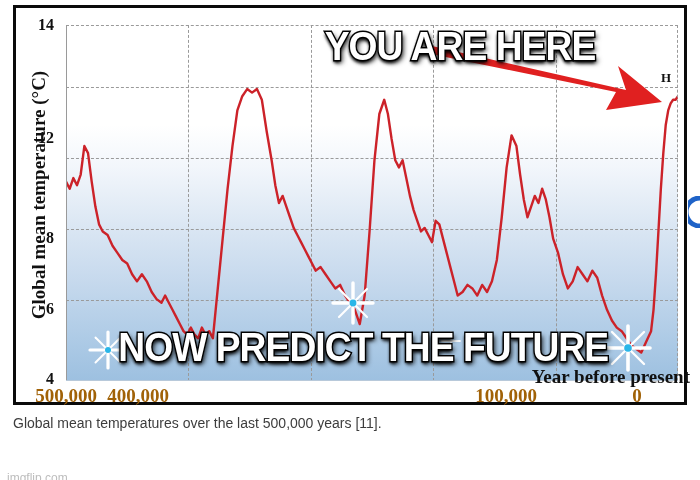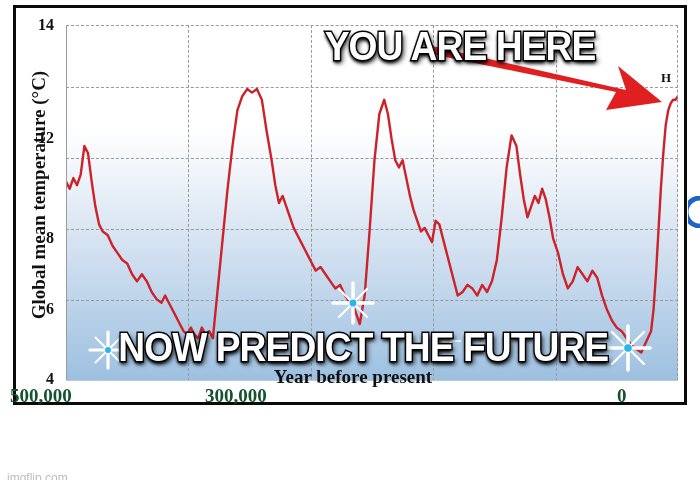--- a/index.html
+++ b/index.html
@@ -21,35 +21,35 @@
   
   .ylabel{
     position:absolute;left:-142px;top:176px;width:330px;
     transform:rotate(-90deg);
     font-family:"Liberation Serif",serif;
     font-weight:bold;font-size:19px;color:#111;
     text-align:center;white-space:nowrap;
   }
   .xlabel{
     position:absolute;left:0;top:358px;width:674px;
-    text-align:center;
+    text-align:right;
     font-family:"Liberation Serif",serif;
     font-weight:bold;font-size:19px;color:#111;
   }
   .ytick{
     position:absolute;
     font-family:"Liberation Serif",serif;
     font-weight:bold;font-size:16px;color:#111;
     text-align:right;width:40px;
   }
   .xtick{
     position:absolute;top:377px;
     font-family:"Liberation Serif",serif;
-    font-weight:bold;font-size:19px;color:#14532d;
-    white-space:nowrap;
+    font-weight:bold;font-size:19px;color:#a16207;
+    text-align:center;white-space:nowrap;
   }
 
   
   .plot{
     position:absolute;left:50px;top:17px;width:612px;height:356px;
     background:linear-gradient(to bottom,
       #ffffff 0%, #ffffff 28%, #f2f6fb 40%,
       #dde8f4 55%, #c6d9ed 72%, #aecbe6 88%, #9dc0e0 100%);
     overflow:hidden;
   }
@@ -139,26 +139,28 @@
     </div>
 
     <div class="plot-border-l"></div>
     <div class="plot-border-t"></div>
     <div class="plot-border-r"></div>
     <div class="plot-border-b"></div>
 
     <div class="hlabel" style="left:645px;top:62px;">H</div>
 
     <div class="xtick" style="left:-6px;width:112px;">500,000</div>
-    <div class="xtick" style="left:189px;width:112px;">300,000</div>
+    <div class="xtick" style="left:66px;width:112px;">400,000</div>
+    <div class="xtick" style="left:434px;width:112px;">100,000</div>
     <div class="xtick" style="left:601px;width:40px;">0</div>
 
     <div class="xlabel">Year before present</div>
   </div>
 
+  <div class="caption">Global mean temperatures over the last 500,000 years [11].</div>
   <div class="watermark">imgflip.com</div>
 
   <svg class="blue-arc" width="14" height="32" viewBox="0 0 14 32">
     <path d="M12 2 A 14 14 0 0 0 12 30" fill="none" stroke="#1f63c8" stroke-width="5"></path>
   </svg>
 
   <svg class="arrow" width="240" height="80" viewBox="0 0 240 80">
     <path d="M2 6 L196 50 L188 26 L232 62 L176 70 L186 52 L1 14 Z" fill="#e02020"></path>
   </svg>
 

